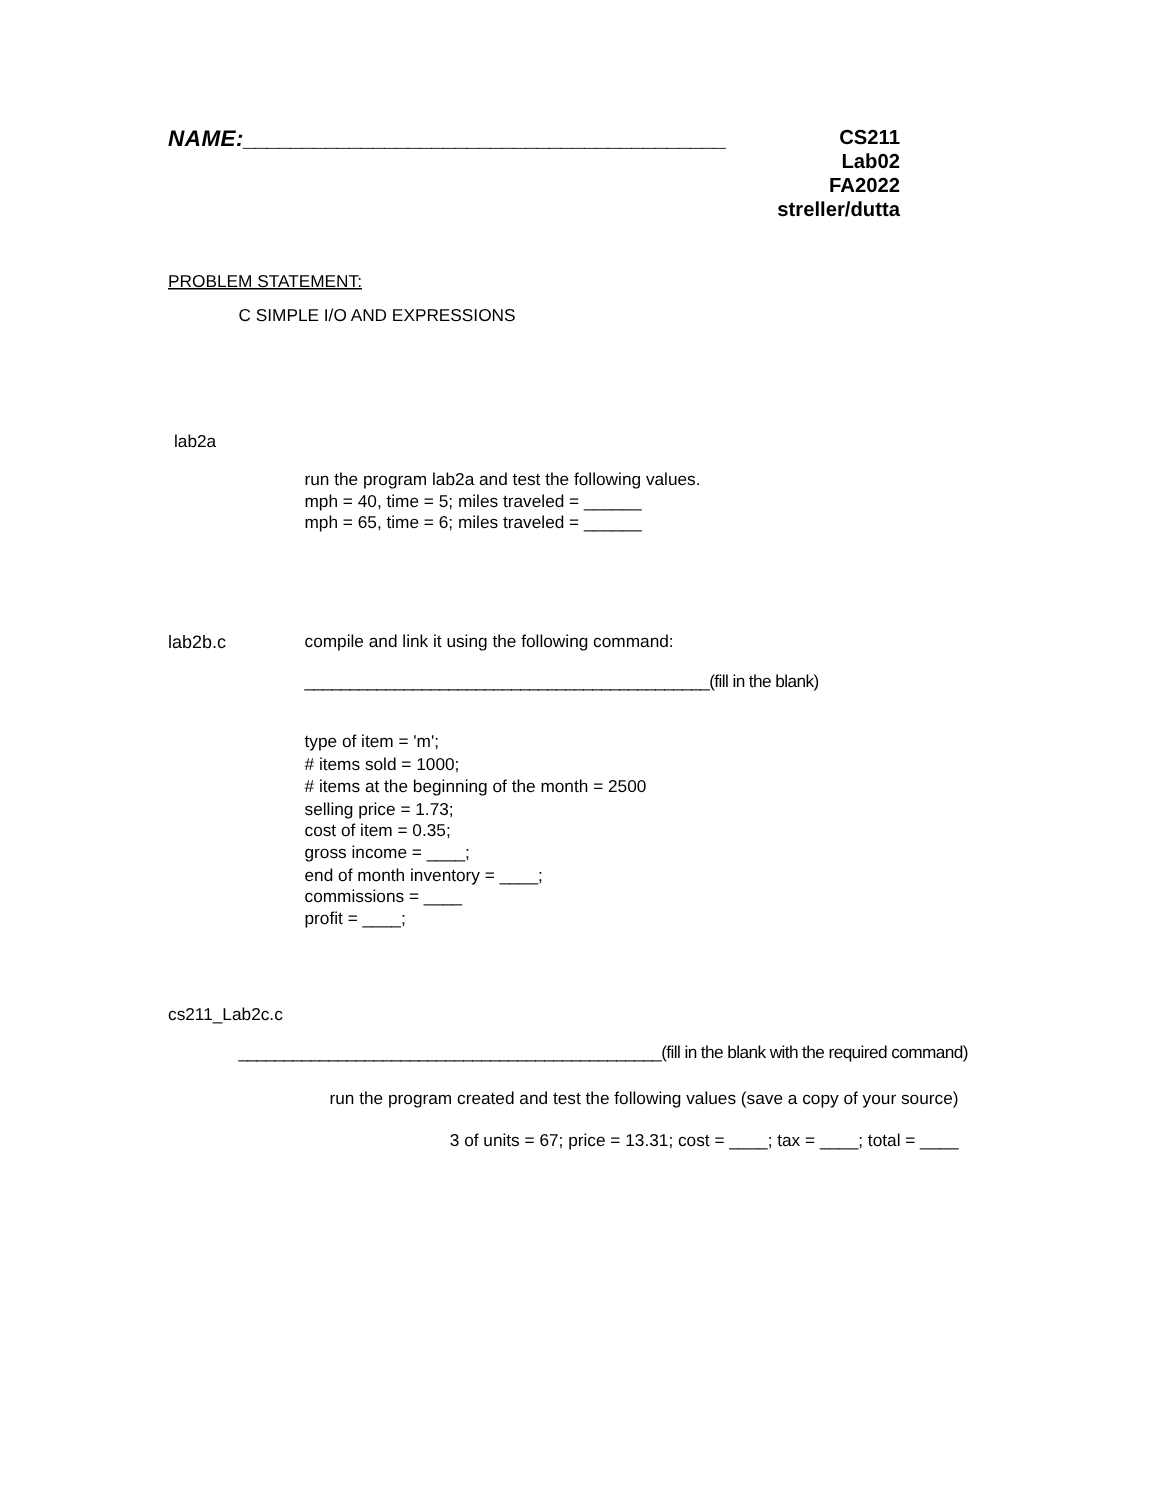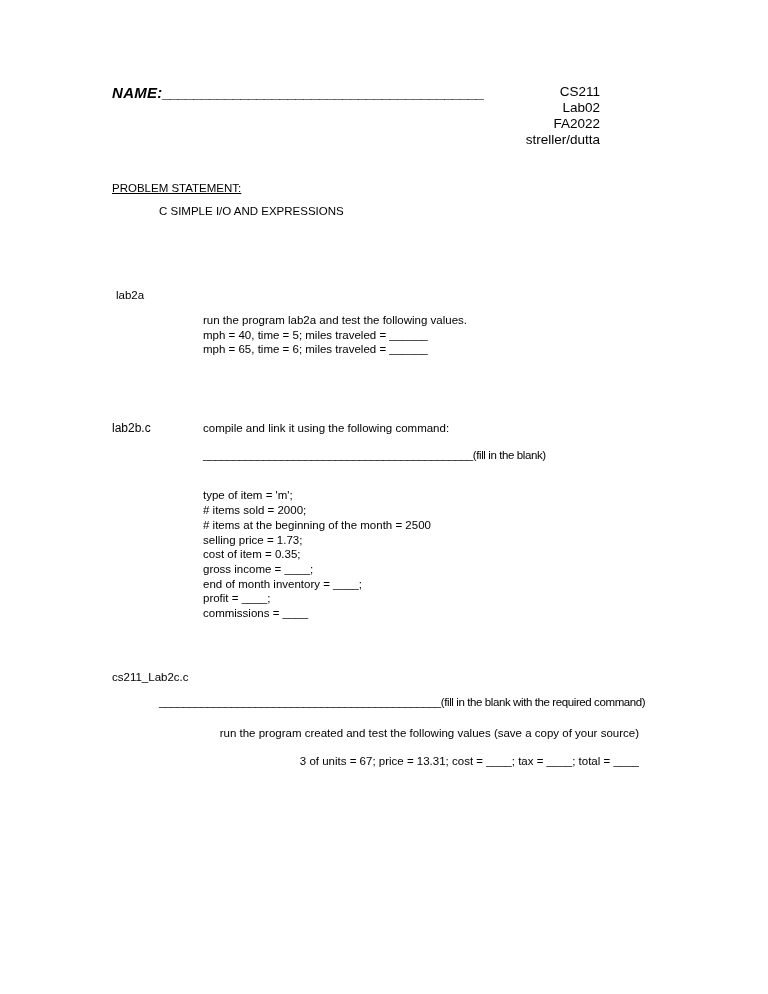--- a/index.html
+++ b/index.html
@@ -43,20 +43,21 @@
   .name-blank {
     font-style: italic;
     font-weight: bold;
     letter-spacing: -0.5px;
   }
   .course-block {
     text-align: right;
     font-size: 13.5px;
     line-height: 16px;
     padding-right: 0px;
+    font-weight: bold;
   }
   .course-block div { white-space: nowrap; }
 
   
   .problem-statement {
     position: absolute;
     top: 182px;
     left: 112px;
     font-size: 11.5px;
     text-decoration: underline;
@@ -150,28 +151,28 @@
   </div>
 
   <div class="sec-lab2b-label">lab2b.c</div>
   <div class="sec-lab2b-body">
     <div class="line-block">compile and link it using the following command:</div>
     <div class="gap-s"></div>
     <div class="line-block blank-long">_____________________________________________(fill in the blank)</div>
     <div class="gap-m"></div>
     <div class="gap-m"></div>
     <div class="line-block">type of item = 'm';</div>
-    <div class="line-block"># items sold = 2000;</div>
+    <div class="line-block"># items sold = 1000;</div>
     <div class="line-block"># items at the beginning of the month = 2500</div>
     <div class="line-block">selling price = 1.73;</div>
     <div class="line-block">cost of item = 0.35;</div>
     <div class="line-block">gross income =  ____;</div>
     <div class="line-block">end of month inventory =  ____;</div>
+    <div class="line-block">commissions = ____</div>
     <div class="line-block">profit = ____;</div>
-    <div class="line-block">commissions = ____</div>
   </div>
 
   <div class="sec-lab2c-label">cs211_Lab2c.c</div>
   <div class="sec-lab2c-body">
     <div class="line-block blank-long">_______________________________________________(fill in the blank with the required command)</div>
     <div class="spacer-16"></div>
     <div class="line-block">run the program created and test the following values (save a copy of your source)</div>
     <div class="spacer-14"></div>
     <div class="line-block">3 of units = 67; price = 13.31; cost =  ____; tax =  ____; total = ____</div>
   </div>

